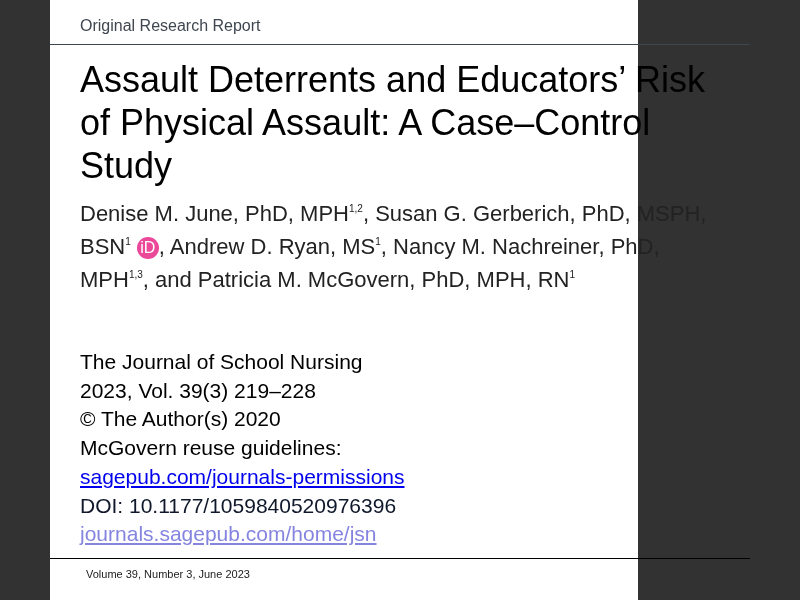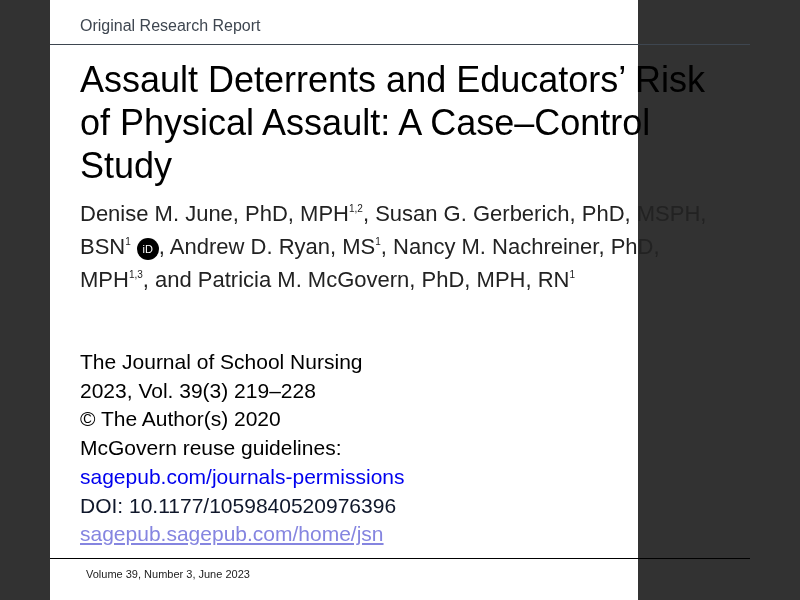--- a/index.html
+++ b/index.html
@@ -26,29 +26,29 @@
     font-size:36px; line-height:43px; color:#000;
     margin:0; font-weight:normal;
   }
   .authors {
     position:absolute; left:30px; top:197px; width:650px;
     font-size:22px; line-height:33px; color:#222;
   }
   .authors sup { font-size:10px; vertical-align: 9px; line-height:0; }
   .orcid {
     display:inline-block; width:22px; height:22px; border-radius:50%;
-    background:#000000; color:#fff; font-size:11px; line-height:22px;
+    background:#ec4899; color:#fff; font-size:16px; line-height:22px;
     text-align:center; vertical-align:1px; margin-left:6px;
   }
   .meta {
     position:absolute; left:30px; top:348px; width:400px;
     font-size:21px; line-height:28.7px; color:#000;
   }
   .meta div { white-space:nowrap; }
-  .meta .link1 { color:#1a0dab; color:#0000ee; }
+  .meta .link1 { color:#1a0dab; color:#0000ee; text-decoration:underline; }
   .meta .doi { color:#0f172a; }
   .meta .link2 { color:#8585e0; text-decoration:underline; }
   .bottom-rule {
     position:absolute; left:0; top:558px; width:700px; height:1px;
     background:#000;
   }
   .footer {
     position:absolute; left:36px; top:568px;
     font-size:11px; color:#222;
   }
@@ -66,18 +66,18 @@
     <span>Denise M. June, PhD, MPH</span><sup>1,2</sup><span>, </span><span>Susan G. Gerberich, PhD, MSPH, BSN</span><sup>1</sup><span class="orcid">iD</span><span>, </span><span>Andrew D. Ryan, MS</span><sup>1</sup><span>, </span><span>Nancy M. Nachreiner, PhD, MPH</span><sup>1,3</sup><span>, and </span><span>Patricia M. McGovern, PhD, MPH, RN</span><sup>1</sup>
   </div>
 
   <div class="meta">
     <div>The Journal of School Nursing</div>
     <div>2023, Vol. 39(3) 219–228</div>
     <div>© The Author(s) 2020</div>
     <div>McGovern reuse guidelines:</div>
     <div><span class="link1">sagepub.com/journals-permissions</span></div>
     <div class="doi">DOI: 10.1177/1059840520976396</div>
-    <div><span class="link2">sagepub.sagepub.com/home/jsn</span></div>
+    <div><span class="link2">journals.sagepub.com/home/jsn</span></div>
   </div>
 
   <div class="bottom-rule"></div>
   <div class="footer">Volume 39, Number 3, June 2023</div>
 </div>
 
 </body></html>

